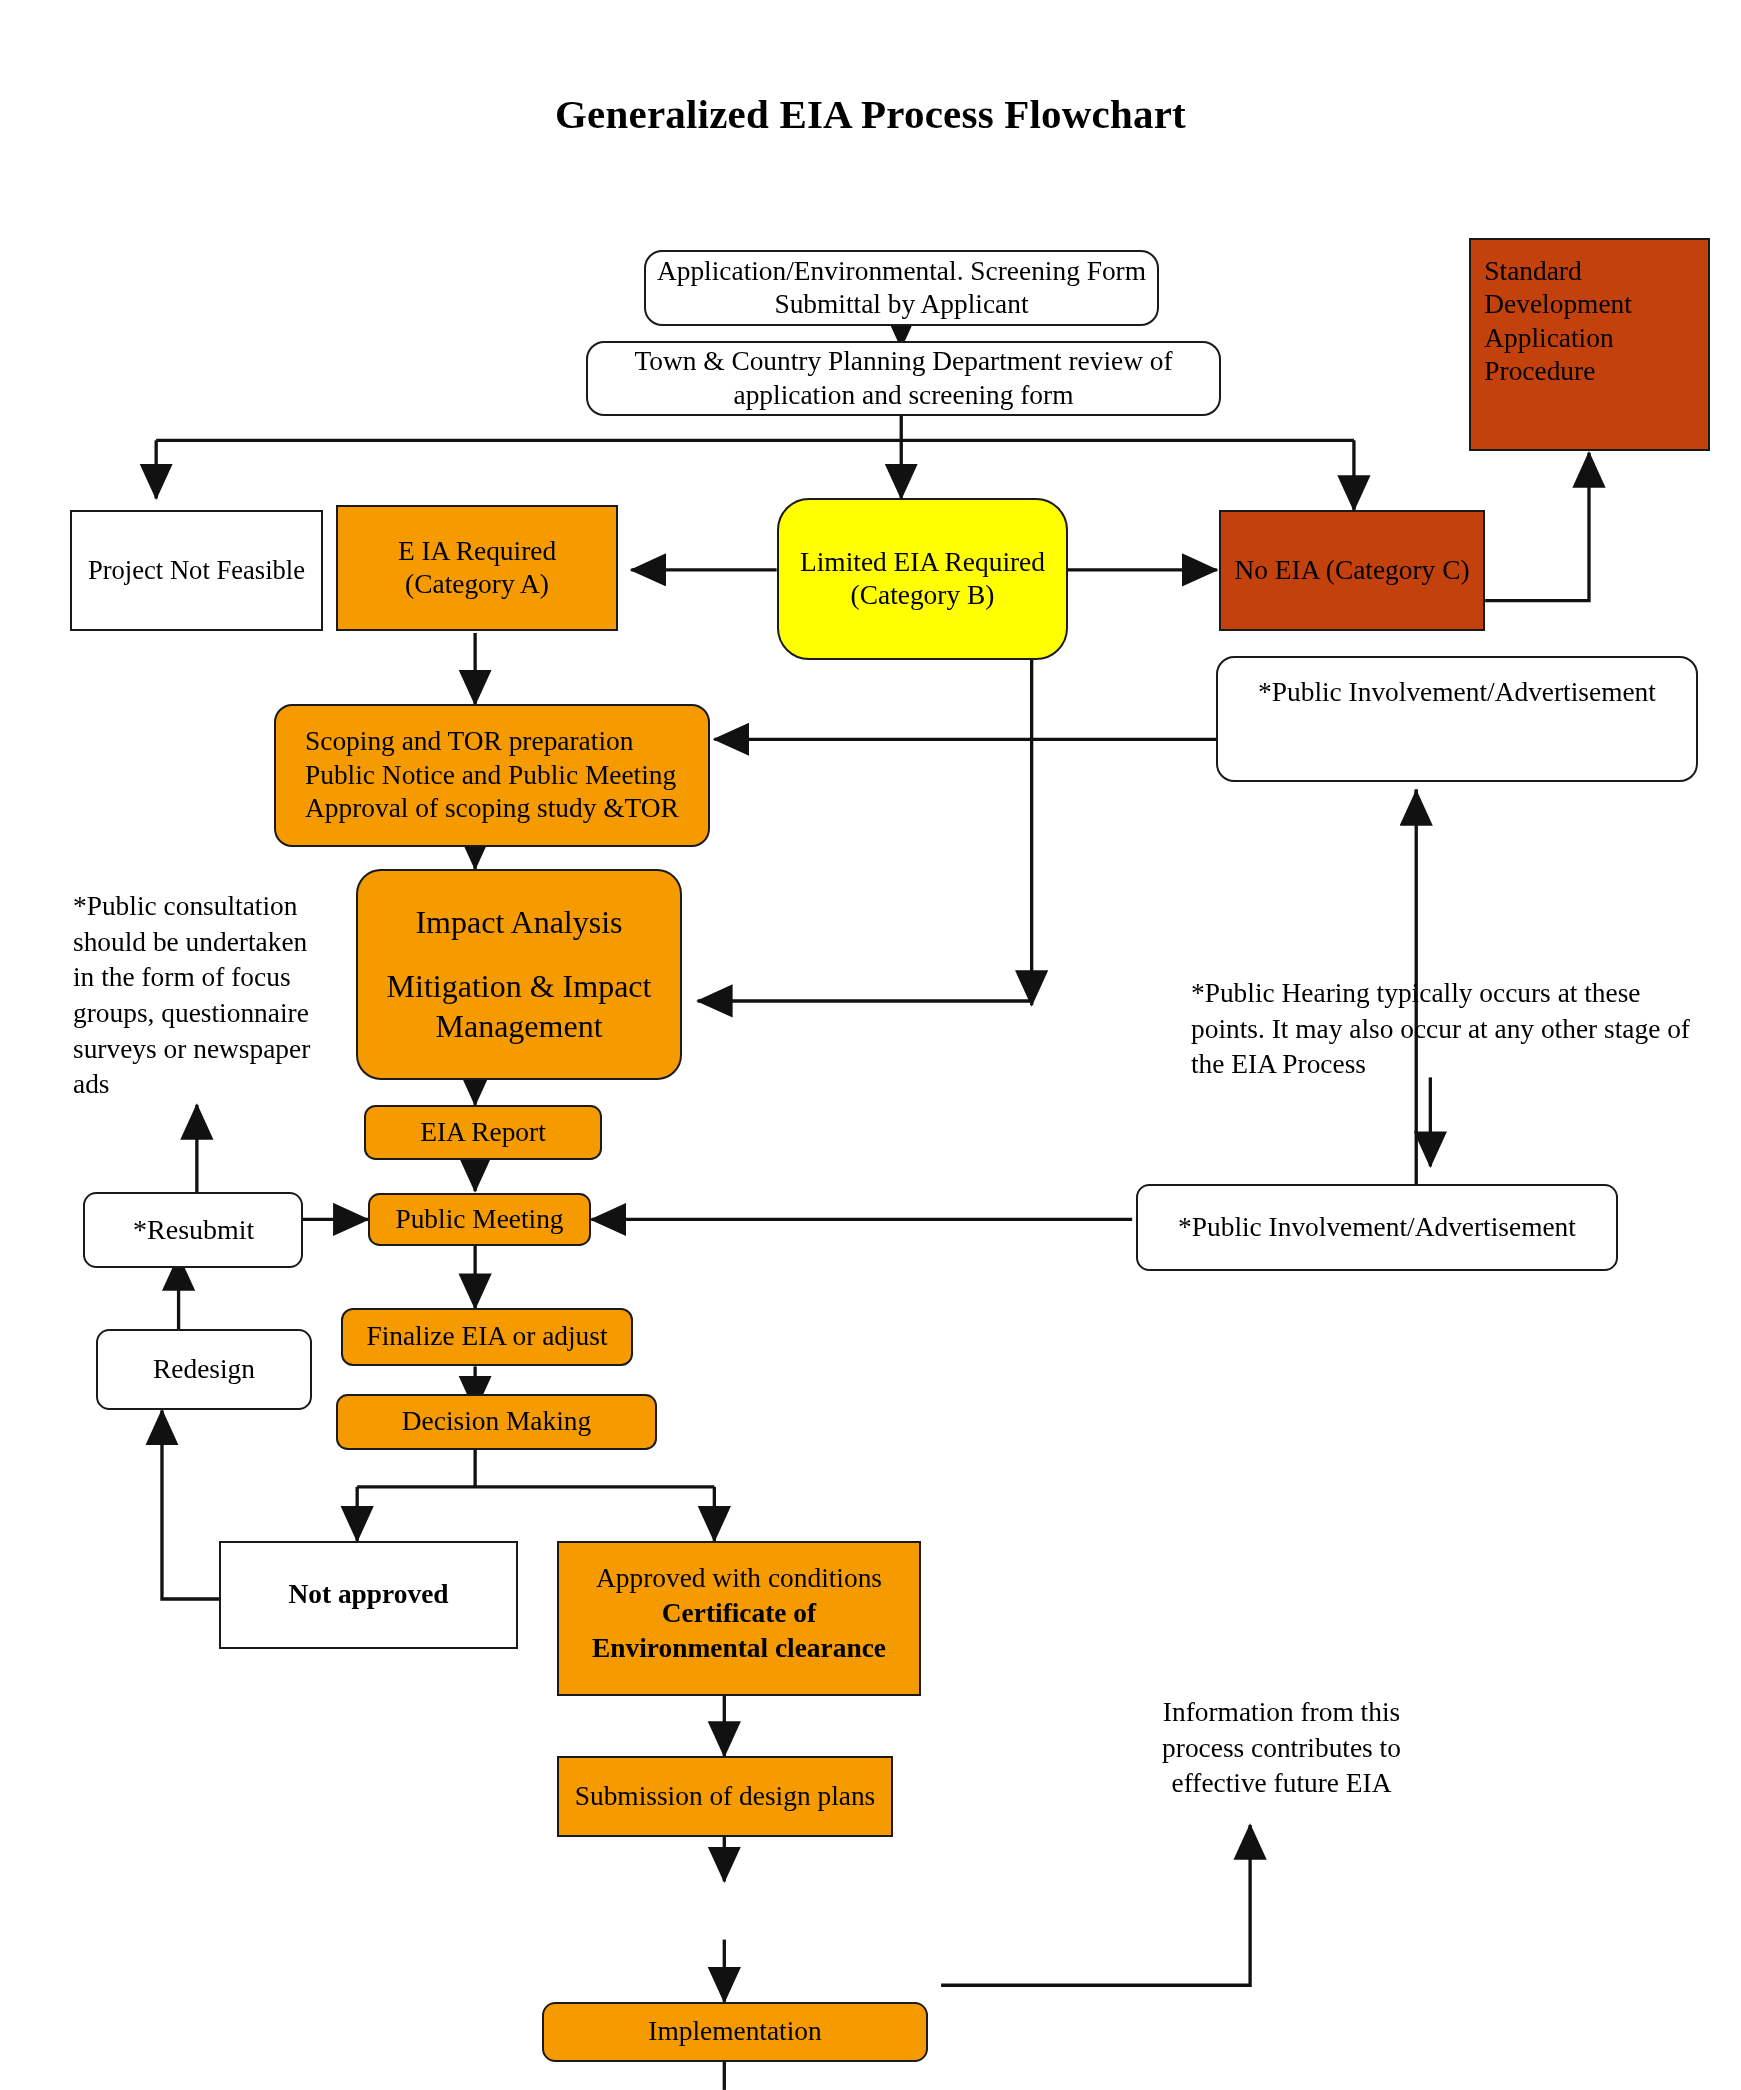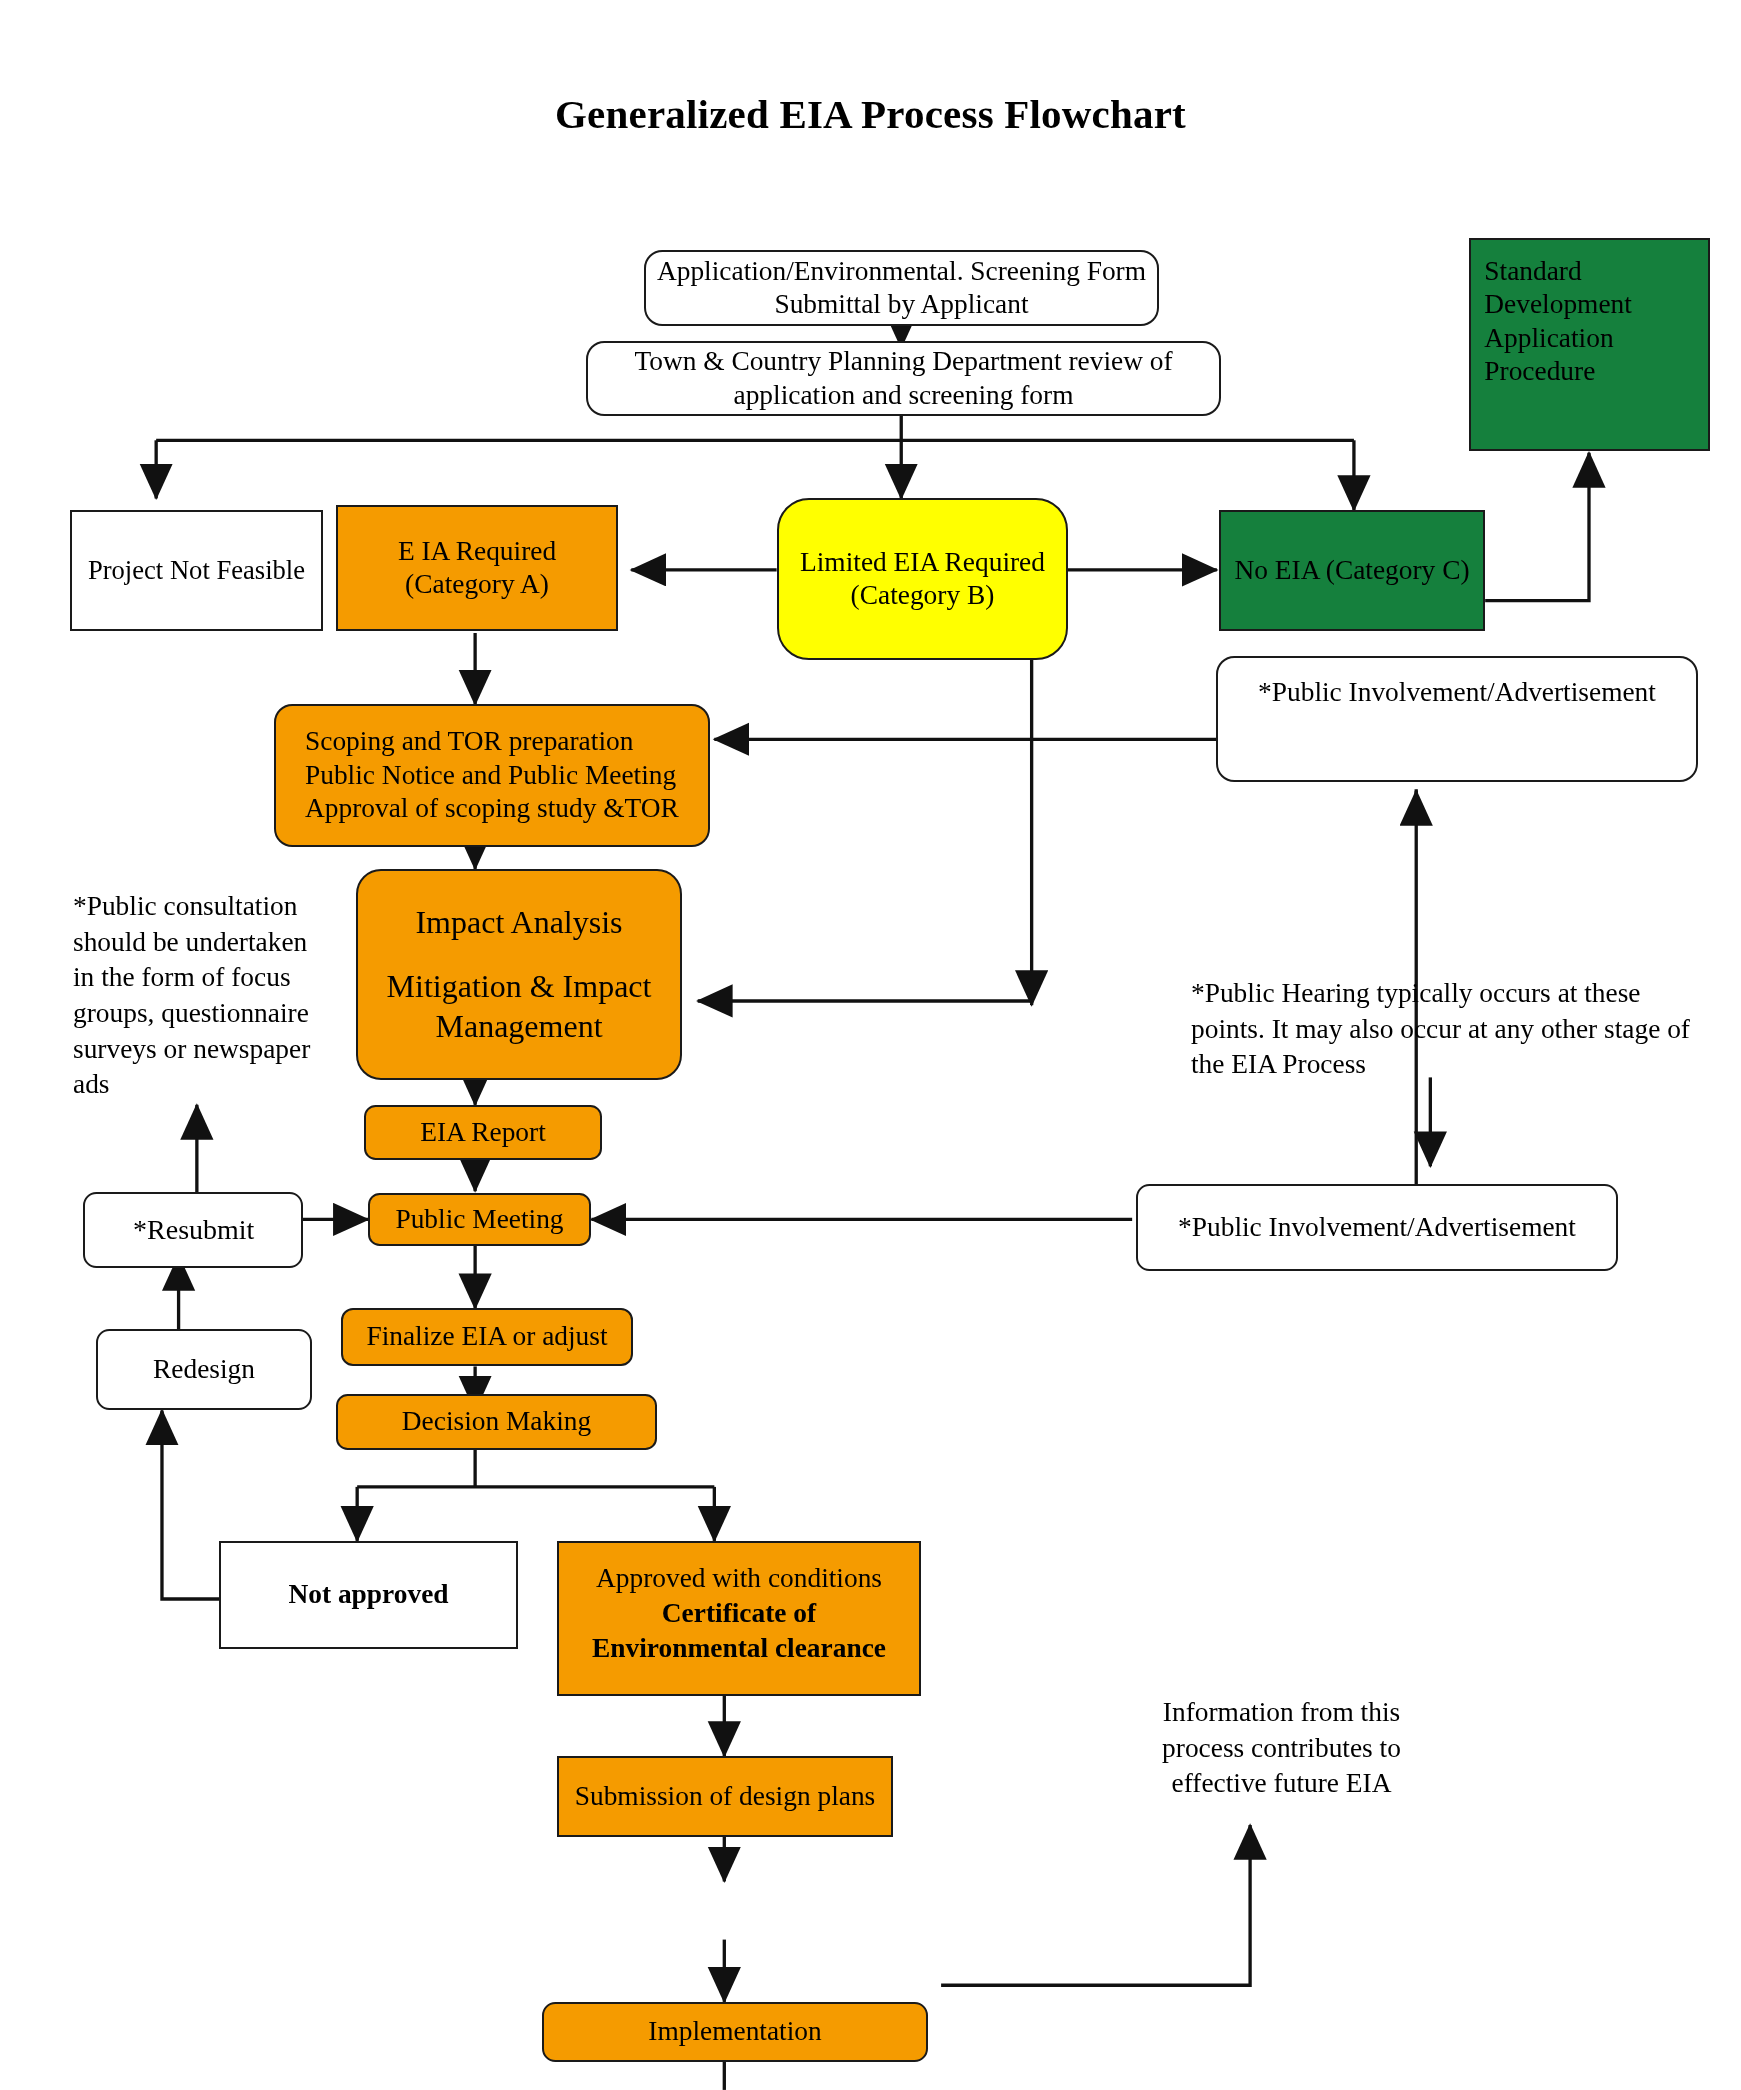--- a/index.html
+++ b/index.html
@@ -10,21 +10,21 @@
   }
   #stage{position:absolute;left:0;top:0;width:1741px;height:2090px;}
   #wires{position:absolute;left:0;top:0;width:1741px;height:2090px;pointer-events:none;}
 
   .node{position:absolute;box-sizing:border-box;border:2.5px solid #1a1a1a;
         display:flex;align-items:center;justify-content:center;text-align:center;
         line-height:1.22;padding:3.3px 6.6px;}
   .node.rounded{border-radius:18.3px;}
   .node.orange{background:#F59B00;}
   .node.yellow{background:#FFFF00;}
-  .node.green{background:#15803d;}
+  .node.green{background:#c2410c;}
   .node.white{background:#ffffff;}
   .node.topleft{align-items:flex-start;justify-content:flex-start;text-align:left;}
   .node.lefttext{justify-content:flex-start;text-align:left;}
   .node.top{align-items:flex-start;}
   .node.bold{font-weight:bold;}
 
   .note{position:absolute;line-height:1.30;}
   .note.center{text-align:center;}
   .note.left{text-align:left;}
 

